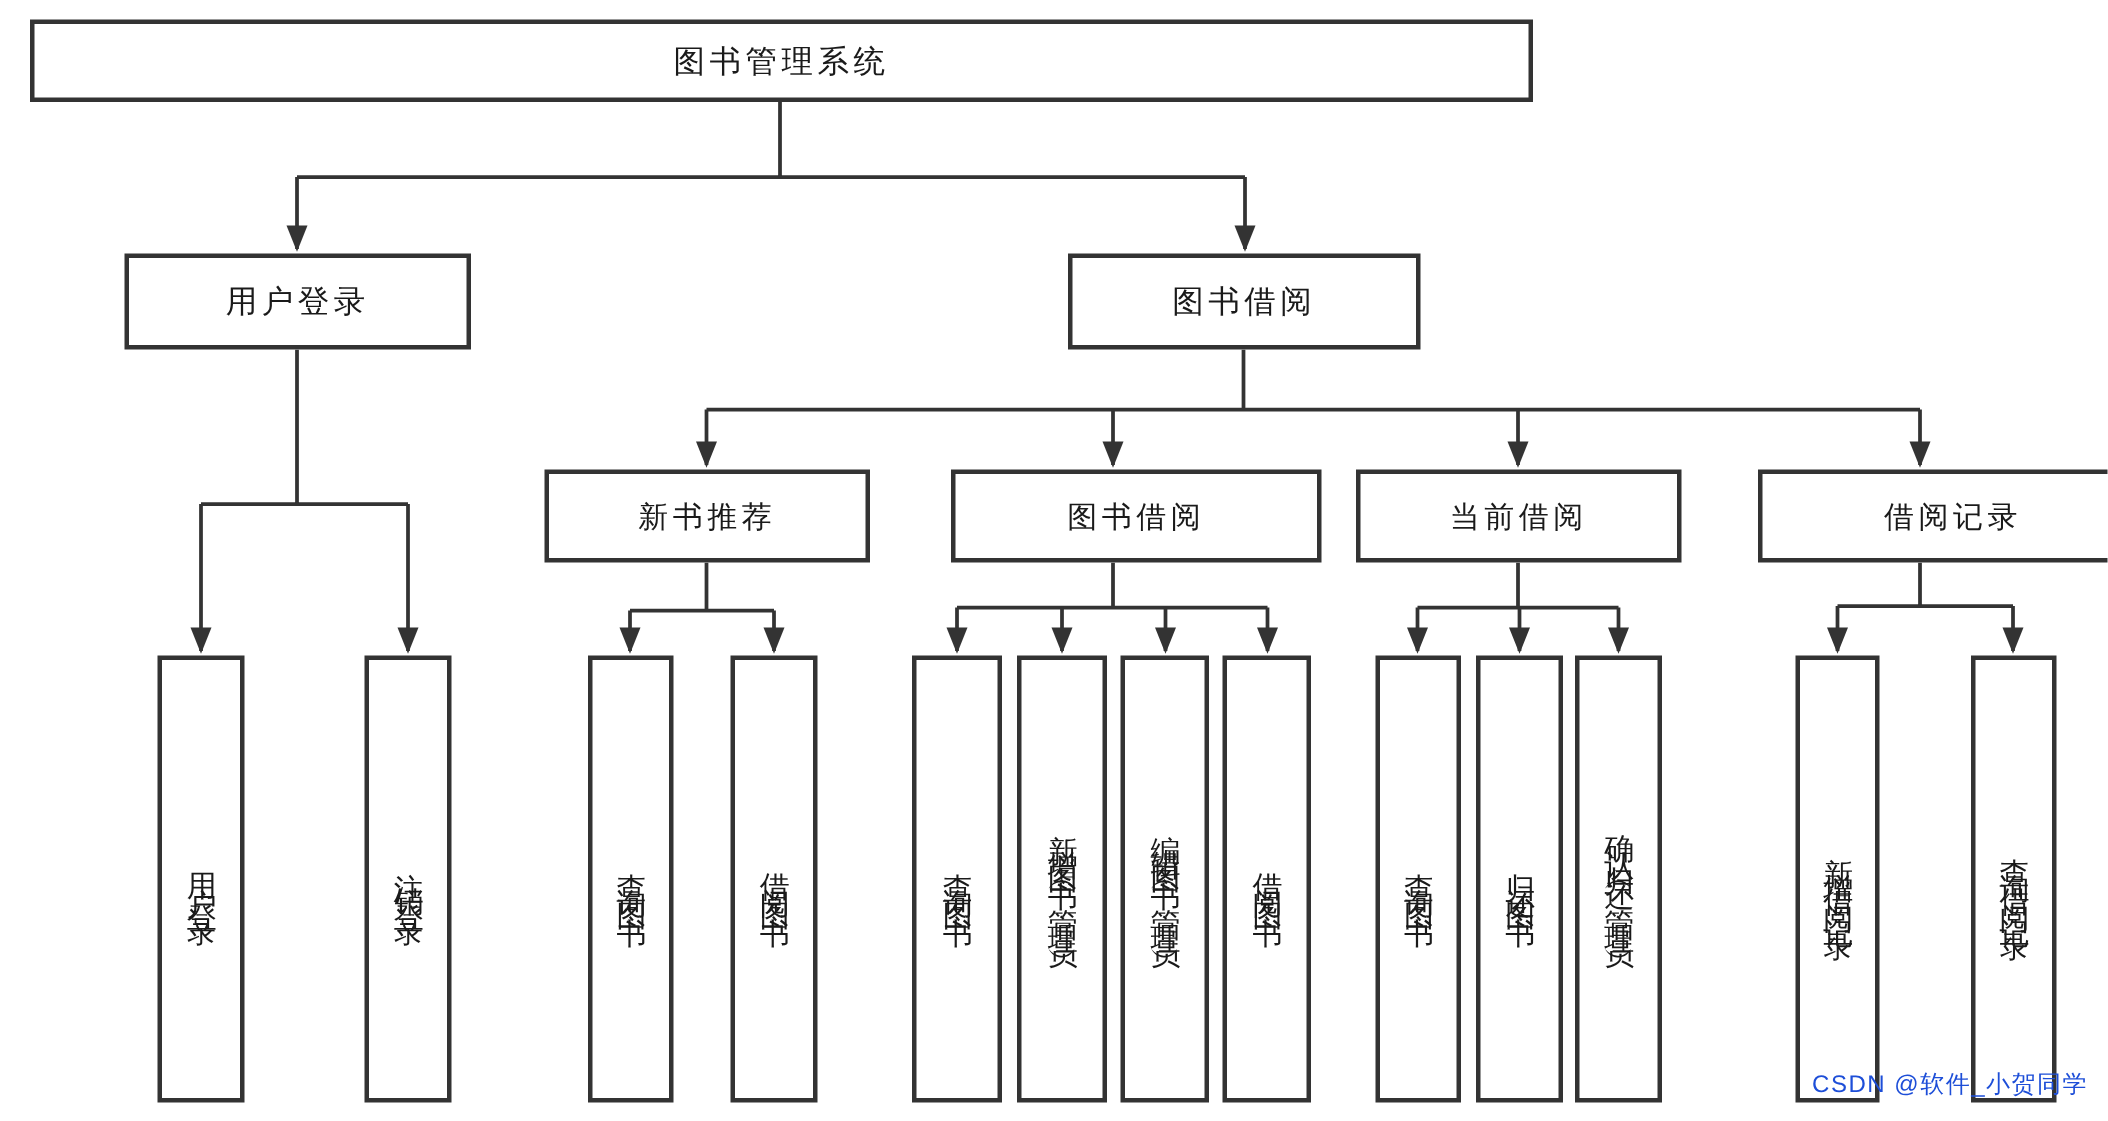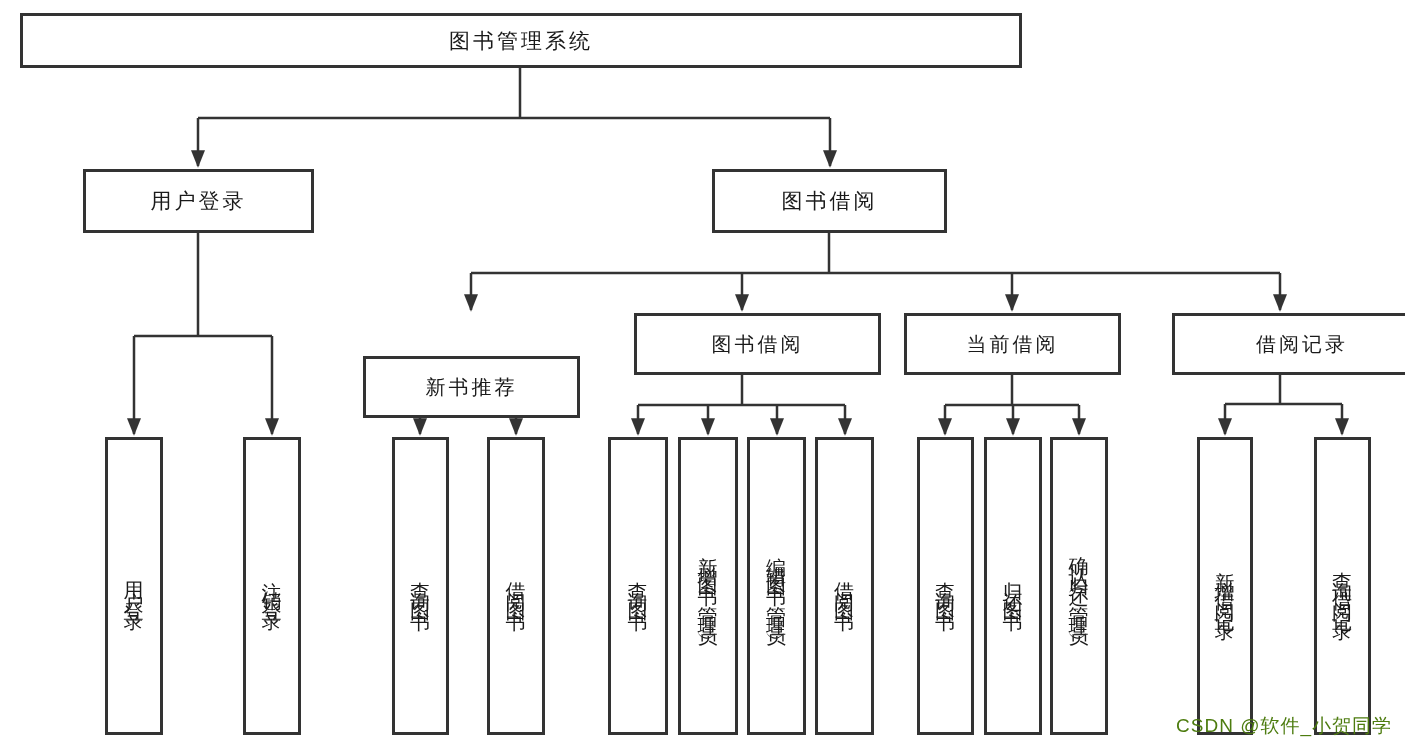--- a/index.html
+++ b/index.html
@@ -48,23 +48,23 @@
     top: 437px;
     height: 298px;
   }
   .lvl2 { top: 169px; height: 64px; }
   .lvl3 { top: 313px; height: 62px; font-size: 20px; }
   #watermark {
     position: absolute;
     top: 713px;
     right: 13px;
     z-index: 3;
-    font-size: 19px;
+    font-size: 16px;
     letter-spacing: 1px;
-    color: #4d7c0f;
+    color: #1d4ed8;
     white-space: nowrap;
   }
 </style>
 </head>
 <body>
 
 <div id="stage">
 
   <svg id="connectors" width="1405" height="747" viewBox="0 0 1405 747">
     <defs>
@@ -121,21 +121,21 @@
         <path d="M1342 404 V434" marker-end="url(#arrow)"></path>
       </g>
     </g>
   </svg>
 
   <div class="box box-h" style="left:20px; top:13px; width:1002px; height:55px;">图书管理系统</div>
 
   <div class="box box-h lvl2" style="left:83px; width:231px;">用户登录</div>
   <div class="box box-h lvl2" style="left:712px; width:235px;">图书借阅</div>
 
-  <div class="box box-h lvl3" style="left:363px; width:217px;margin-top:43px;">新书推荐</div>
+  <div class="box box-h lvl3" style="left:363px; width:217px;">新书推荐</div>
   <div class="box box-h lvl3" style="left:634px; width:247px;">图书借阅</div>
   <div class="box box-h lvl3" style="left:904px; width:217px;">当前借阅</div>
   <div class="box box-h lvl3" style="left:1172px; width:260px;">借阅记录</div>
 
   <div class="box leaf" style="left:105px; width:58px;">用户登录</div>
   <div class="box leaf" style="left:243px; width:58px;">注销登录</div>
 
   <div class="box leaf" style="left:392px; width:57px;">查询图书</div>
   <div class="box leaf" style="left:487px; width:58px;">借阅图书</div>
 

